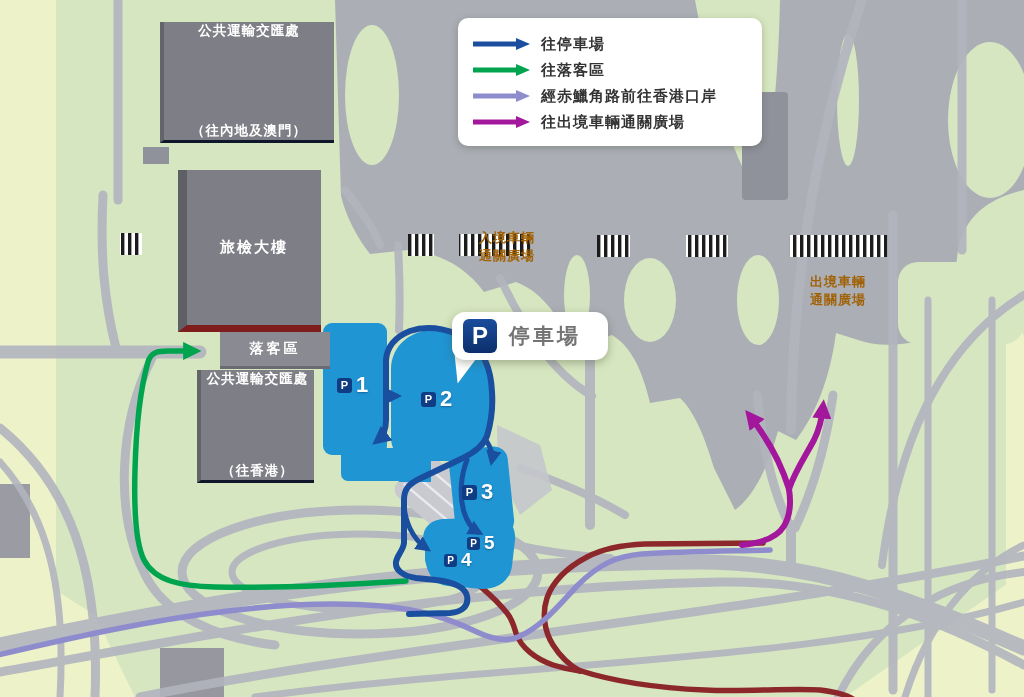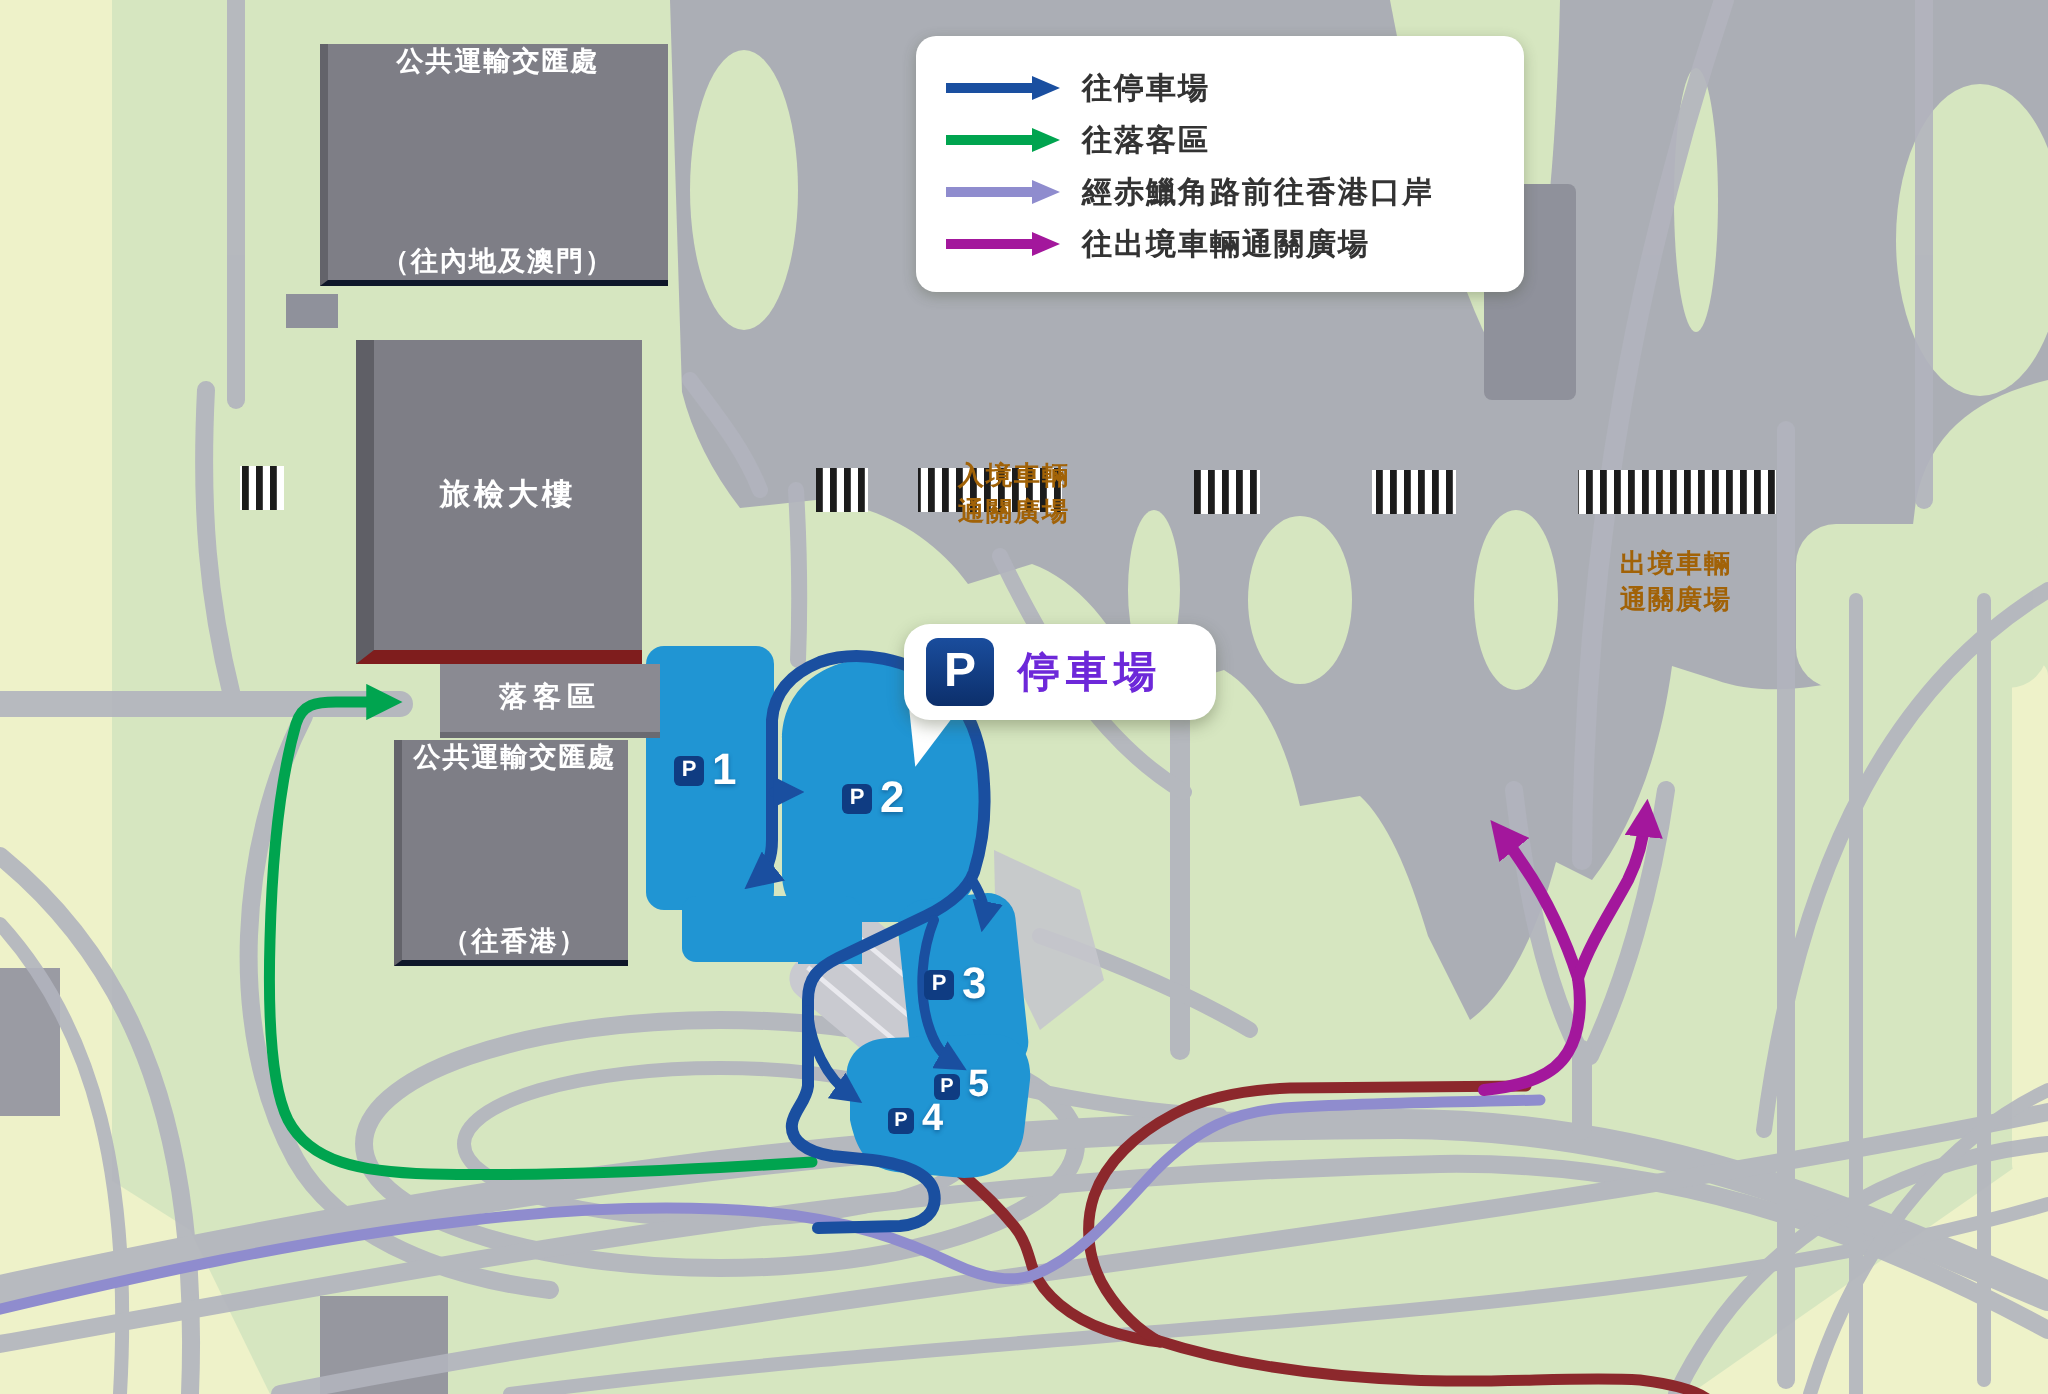--- a/index.html
+++ b/index.html
@@ -27,21 +27,21 @@
   .pnum.small .pic{width:13px;height:13px;font-size:10px;}
   .pnum.small .n{font-size:19px;}
 
   
   .callout{position:absolute;left:452px;top:312px;width:156px;height:48px;background:#fff;
            border-radius:13px;z-index:4;display:flex;align-items:center;
            box-shadow:0 3px 8px rgba(60,70,40,.35);}
   .callout .pic{width:34px;height:34px;margin-left:11px;border-radius:6px;
                 background:linear-gradient(180deg,#1a4d9d,#0c2f6b);color:#fff;font-size:24px;
                 font-weight:700;display:flex;align-items:center;justify-content:center;}
-  .callout .txt{margin-left:12px;font-size:21px;font-weight:700;color:#6d28d9;letter-spacing:3px;}
+  .callout .txt{margin-left:12px;font-size:21px;font-weight:700;color:#737373;letter-spacing:3px;}
   .callout-tail{position:absolute;left:456px;top:352px;width:0;height:0;z-index:3;
                 border-top:30px solid #fff;border-right:28px solid transparent;
                 transform:rotate(-6deg);}
 
   
   .legend{position:absolute;left:418px;top:18px;width:304px;z-index:4;background:#fff;
           border-radius:10px;padding:13px 16px 11px 14px;box-shadow:0 2px 7px rgba(60,70,40,.3);
           box-sizing:border-box;margin-left:40px;}
   .legend .row{display:flex;align-items:center;gap:11px;height:26px;}
   .legend .lbl{font-size:15px;font-weight:700;color:#333;letter-spacing:1px;white-space:nowrap;}

